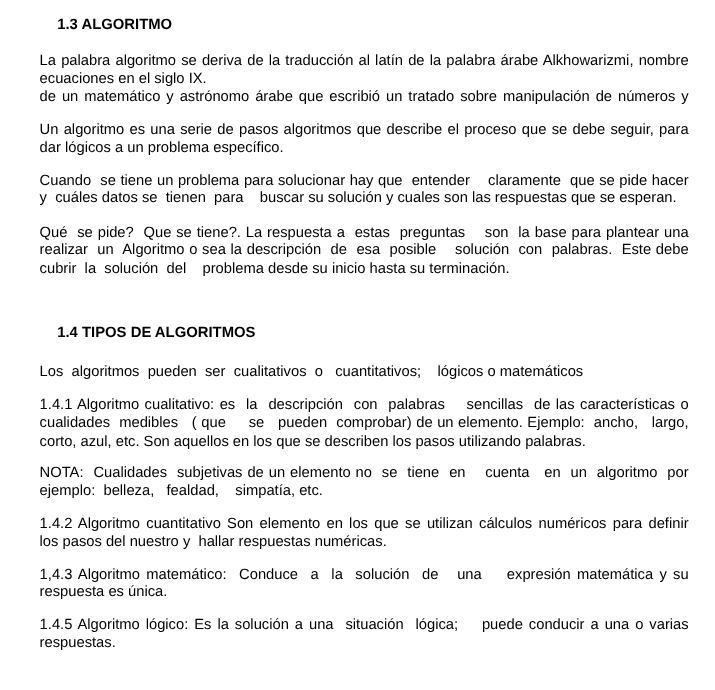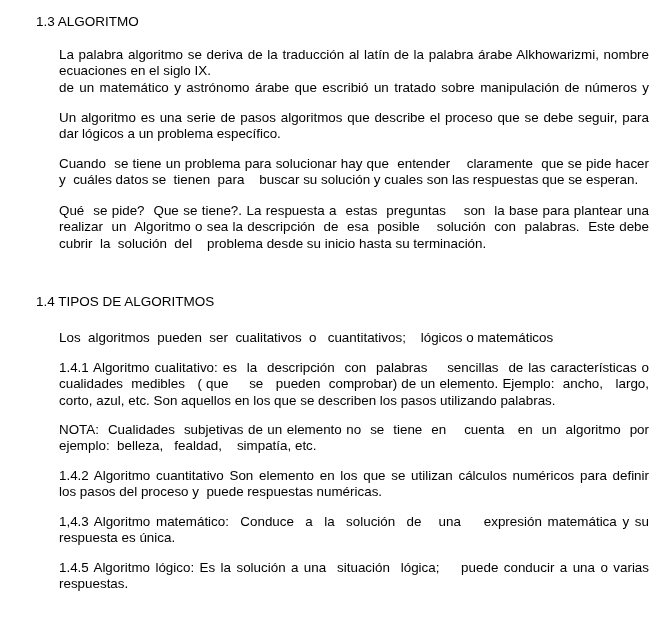--- a/index.html
+++ b/index.html
@@ -16,34 +16,33 @@
       color: #000000;
     }
     .page {
       position: absolute;
       left: 36px;
       top: 0;
       width: 590px;
     }
     .h {
       position: absolute;
-      left: 0;
-      font-weight: normal;
+      left: 16px;
+      font-weight: bold;
       font-size: 13.5px;
       line-height: 16px;
       white-space: nowrap;
       text-align: center;
     }
     .p {
       position: absolute;
       left: 0;
       width: 590px;
       font-size: 13.4px;
       line-height: 16.4px;
-      margin-left: 23px;
     }
     .line {
       display: block;
       text-align: justify;
       text-align-last: justify;
       white-space: nowrap;
       height: 16.4px;
     }
     .line.last {
       text-align-last: left;
@@ -92,21 +91,21 @@
     <span class="line last"><span>corto, azul, etc. Son aquellos en los que se describen los pasos utilizando palabras.</span></span>
   </div>
 
   <div class="p" style="top:422px">
     <span class="line"><b>NOTA:</b><span>  Cualidades  subjetivas de un elemento no  se  tiene  en    cuenta   en  un  algoritmo  por</span></span>
     <span class="line last"><span>ejemplo:  belleza,   fealdad,    simpatía, etc.</span></span>
   </div>
 
   <div class="p" style="top:468px">
     <span class="line"><b>1.4.2  Algoritmo  cuantitativo</b><span> Son elemento en los que se utilizan cálculos numéricos para definir</span></span>
-    <span class="line last"><span>los pasos del proceso y  puede respuestas numéricas.</span></span>
+    <span class="line last"><span>los pasos del nuestro y  hallar respuestas numéricas.</span></span>
   </div>
 
   <div class="p" style="top:514px">
     <span class="line"><b>1,4.3  Algoritmo  matemático:</b><span>  Conduce  a  la  solución  de   una    expresión matemática y su</span></span>
     <span class="line last"><span>respuesta es única.</span></span>
   </div>
 
   <div class="p" style="top:560px">
     <span class="line"><b>1.4.5 Algoritmo   lógico:</b><span> Es la solución a una  situación  lógica;    puede conducir a una o varias</span></span>
     <span class="line last"><span>respuestas.</span></span>

